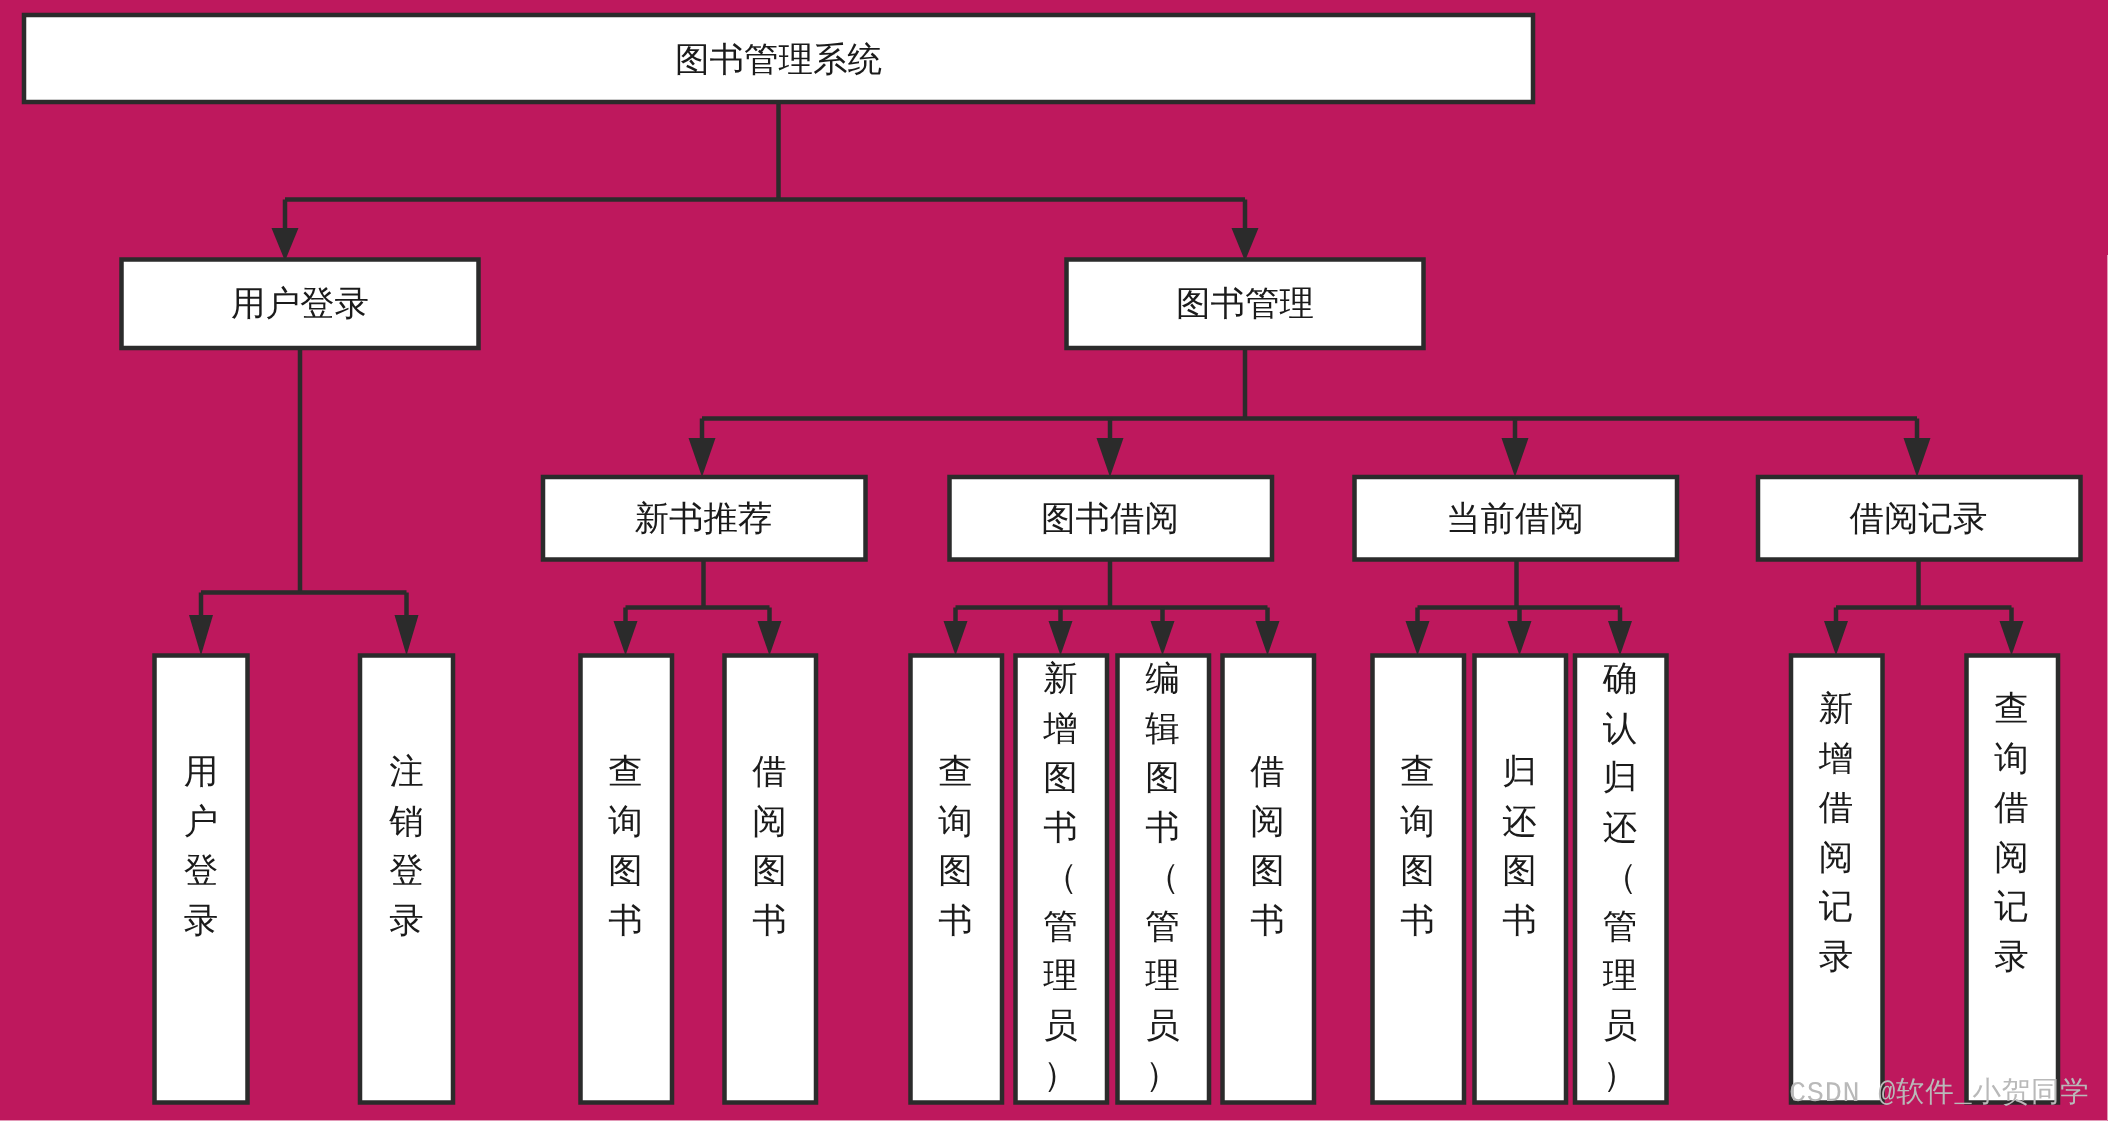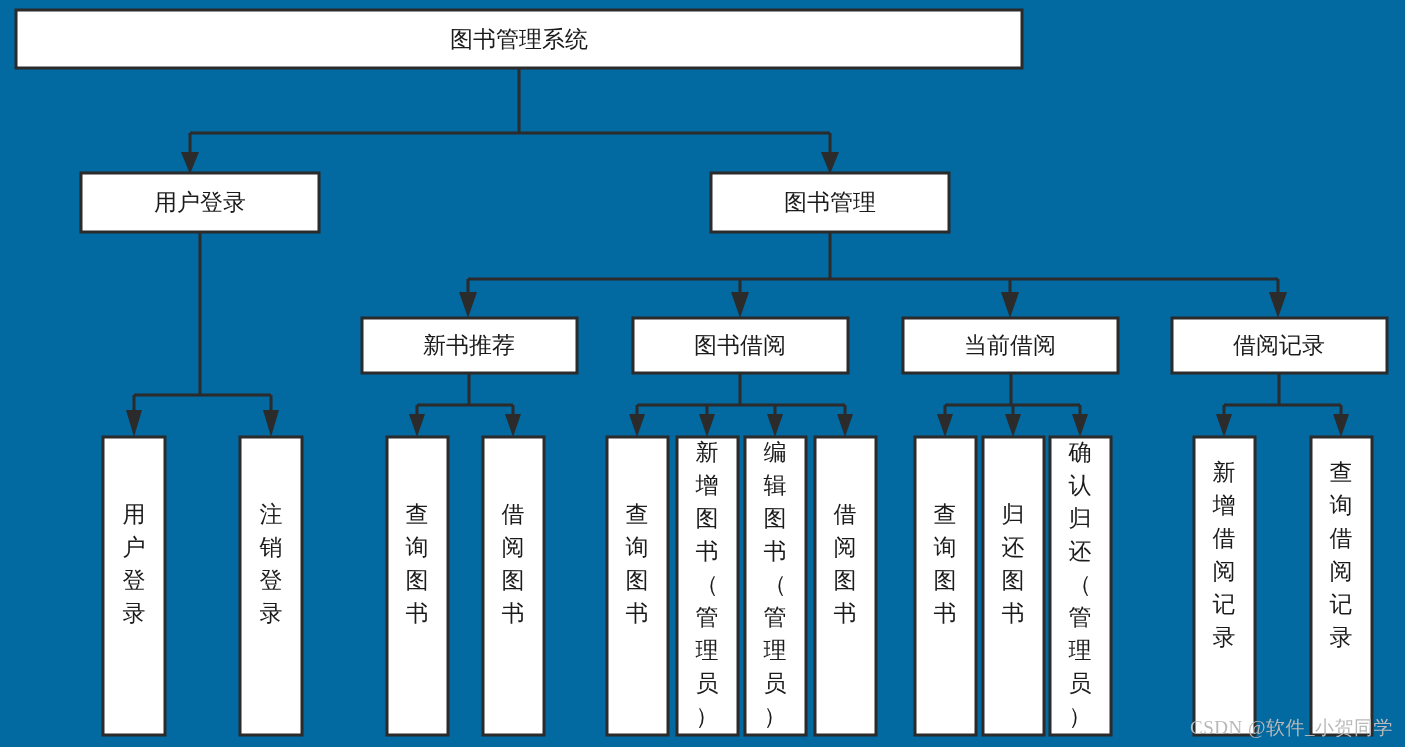--- a/index.html
+++ b/index.html
@@ -8,21 +8,21 @@
     padding: 0;
     background: #ffffff;
   }
   body {
     font-family: "Liberation Sans", "DejaVu Sans", sans-serif;
   }
   #canvas {
     position: relative;
     width: 1405px;
     height: 747px;
-    background: #0369a1;
+    background: #be185d;
     overflow: hidden;
   }
   #diagram-svg {
     position: absolute;
     left: 0;
     top: 0;
     width: 1405px;
     height: 747px;
   }
   .node-box {
@@ -52,21 +52,21 @@
     font-family: "Liberation Sans", "DejaVu Sans", sans-serif;
     font-size: 23px;
     text-anchor: middle;
   }
   .watermark {
     position: absolute;
     right: 12px;
     bottom: 6px;
     color: #b9b9b9;
     font-size: 19px;
-    font-family: Liberation Serif, serif;
+    font-family: Liberation Mono, monospace;
     letter-spacing: 0.5px;
     white-space: nowrap;
     pointer-events: none;
   }
 </style>
 </head>
 <body>
 
 <div id="canvas">
 

